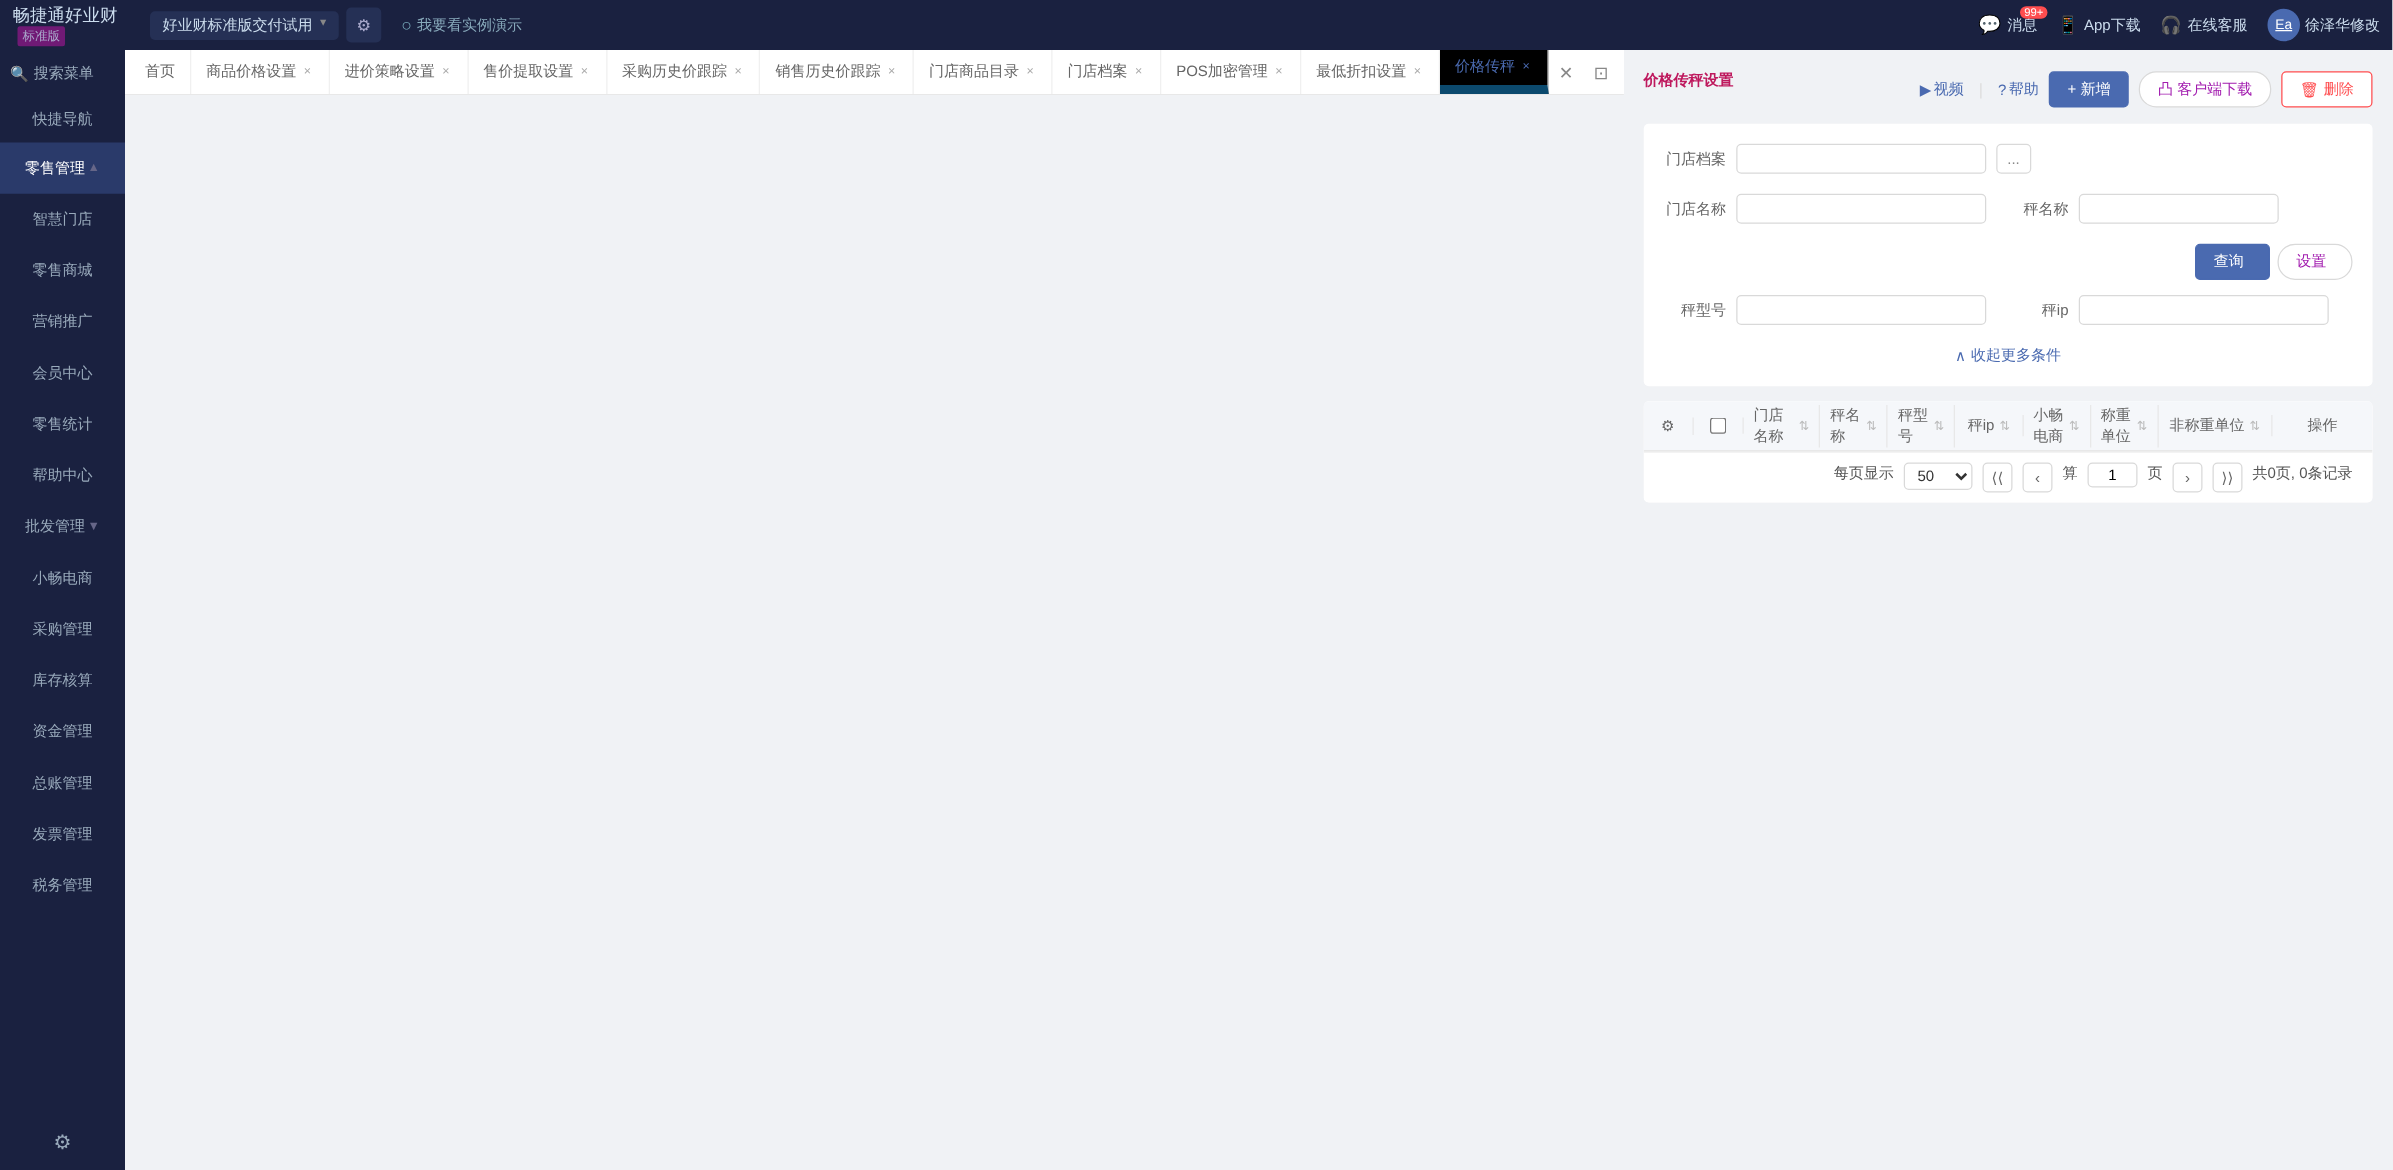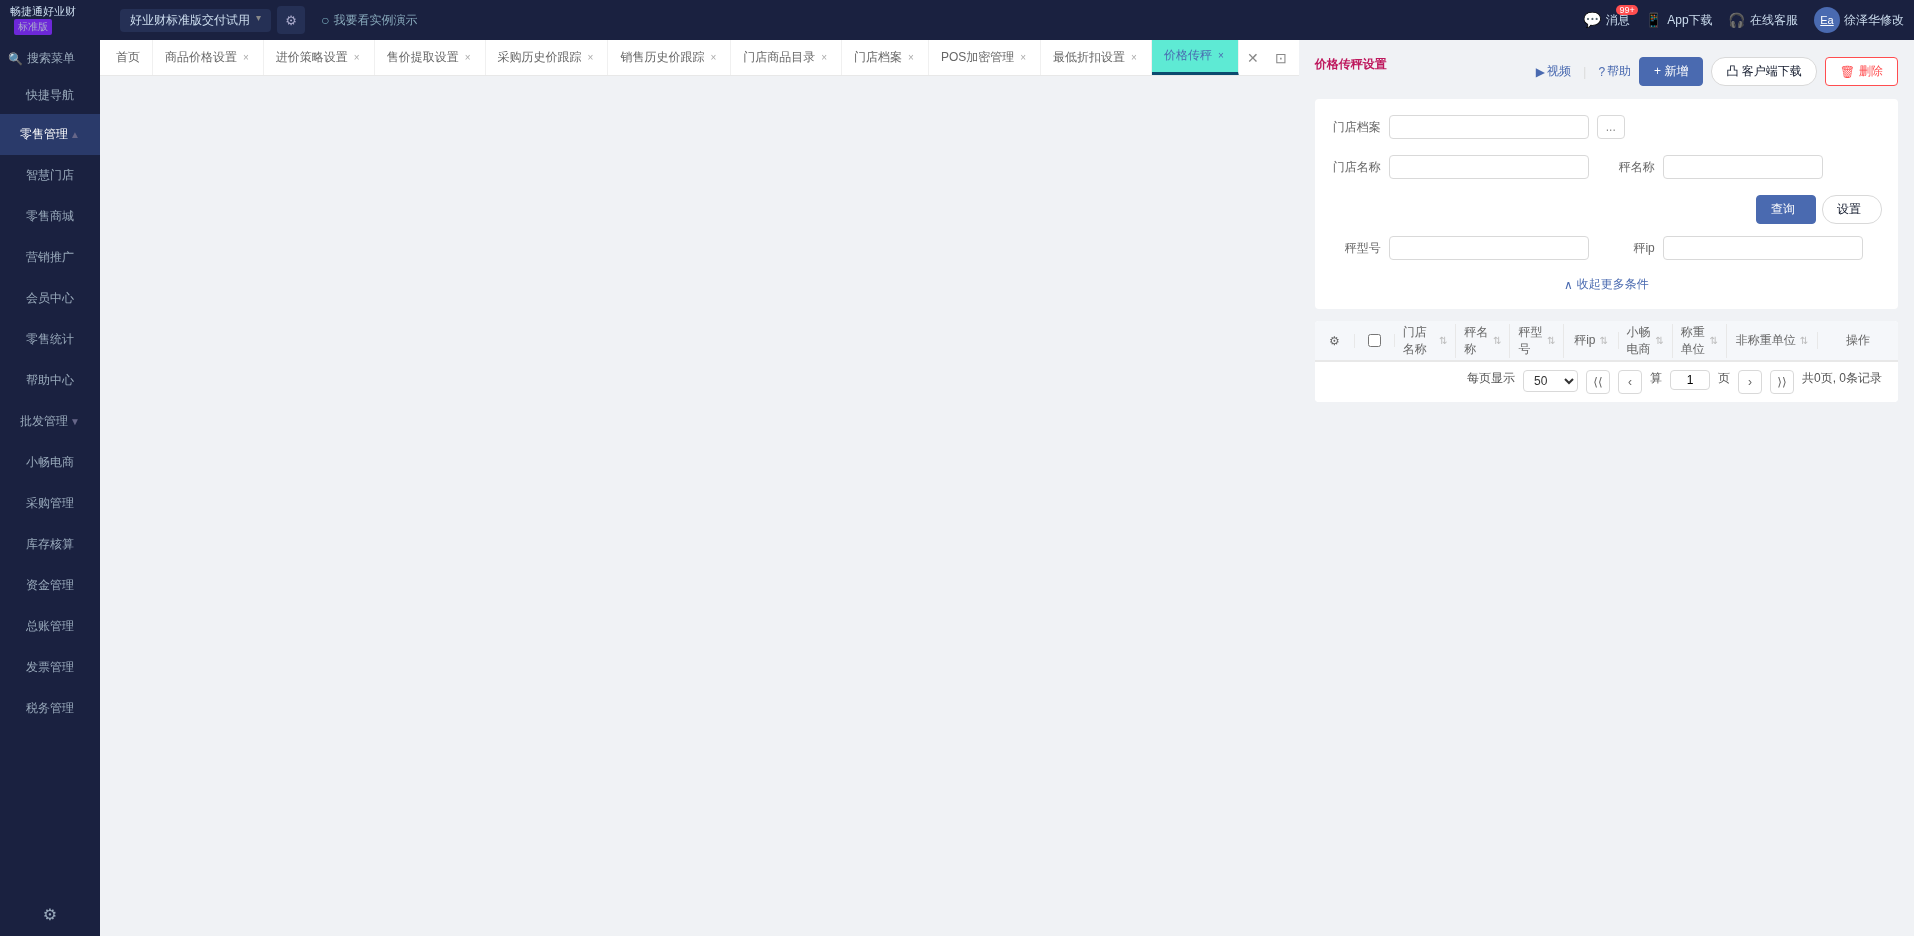--- a/index.html
+++ b/index.html
@@ -13,22 +13,22 @@
       align-items: center;
       padding: 0 10px;
       color: #fff;
     }
     .logo-area {
       display: flex;
       align-items: center;
       width: 100px;
       flex-shrink: 0;
     }
-    .logo-text { font-size: 11px; line-height: 1.3; color: #cde; font-family: Liberation Mono, monospace; }
-    .version-badge { font-size: 10px; background: #6d28d9; padding: 1px 4px; border-radius: 2px; margin-left: 4px; color: #aac; }
+    .logo-text { font-size: 14px; line-height: 1.3; color: #cde; }
+    .version-badge { font-size: 10px; background: #701a75; padding: 1px 4px; border-radius: 2px; margin-left: 4px; color: #aac; }
 
     .env-selector {
       display: flex;
       align-items: flex-start;
       background: #253055;
       border-radius: 4px;
       padding: 3px 10px;
       margin-left: 10px;
       cursor: pointer;
       font-size: 12px;
@@ -218,21 +218,21 @@
     .toolbar-divider { color: #ddd; margin: 0 4px; }
     .btn {
       padding: 5px 14px;
       border-radius: 4px;
       font-size: 12px;
       cursor: pointer;
       border: 1px solid;
       display: flex; align-items: center; gap: 4px;
     }
     .btn-primary { background: #4a6ab0; color: #fff; border-color: #4a6ab0; }
-    .btn-default { background: #fff; color: #0f172a; border-color: #d9d9d9; border-radius: 14px; }
+    .btn-default { background: #fff; color: #a21caf; border-color: #d9d9d9; border-radius: 14px; }
     .btn-danger { background: #fff; color: #ff4d4f; border-color: #ff4d4f; }
 
     
     .filter-card {
       background: #fff;
       border-radius: 4px;
       padding: 16px;
       margin-bottom: 12px;
     }
     .filter-row {
@@ -522,21 +522,21 @@
         <span class="tab-close">×</span>
       </div>
       <div class="tab-item">
         <span>POS加密管理</span>
         <span class="tab-close">×</span>
       </div>
       <div class="tab-item">
         <span>最低折扣设置</span>
         <span class="tab-close">×</span>
       </div>
-      <div class="tab-item active" style="background:#5eead4;border-bottom:4px solid #0c4a6e;justify-content:space-between;">
+      <div class="tab-item active" style="background:#000000;border-bottom:8px solid #0c4a6e;justify-content:space-between;">
         <span>价格传秤</span>
         <span class="tab-close" style="color:#4a6ab0;">×</span>
       </div>
 
       <div class="tab-bar-actions">
         <div class="tab-action-btn" title="关闭所有标签">
           <span>✕</span>
         </div>
         <div class="tab-action-btn" title="最大化">
           <span>⊡</span>

